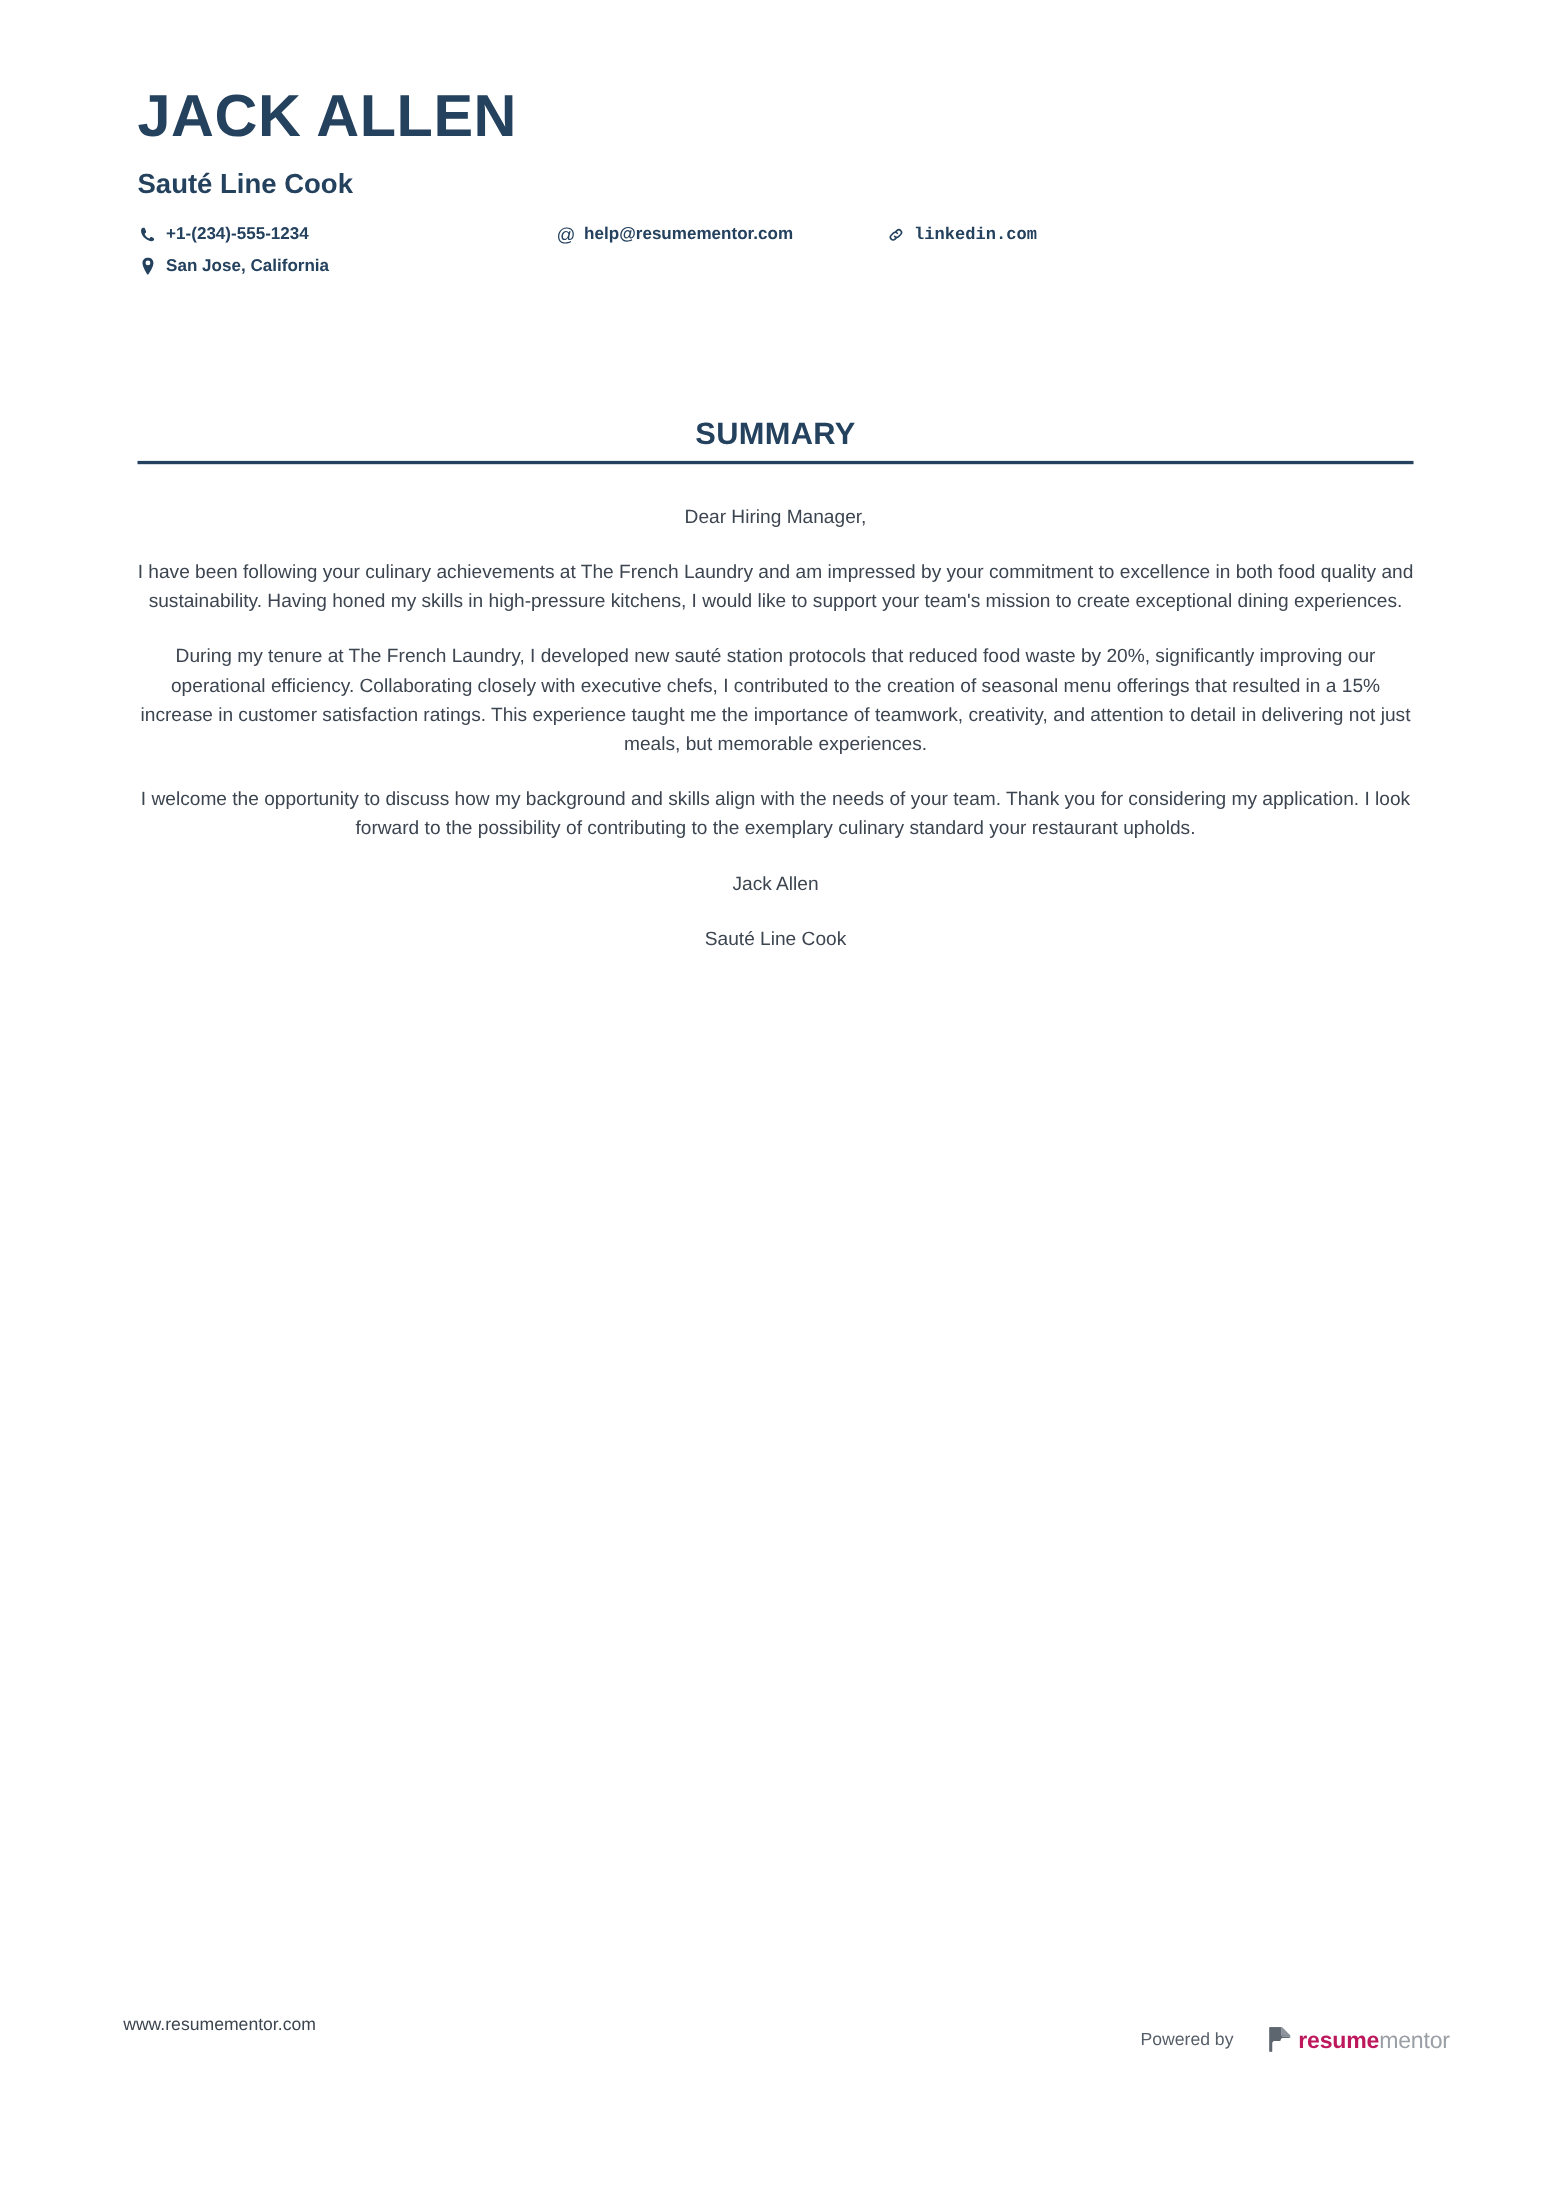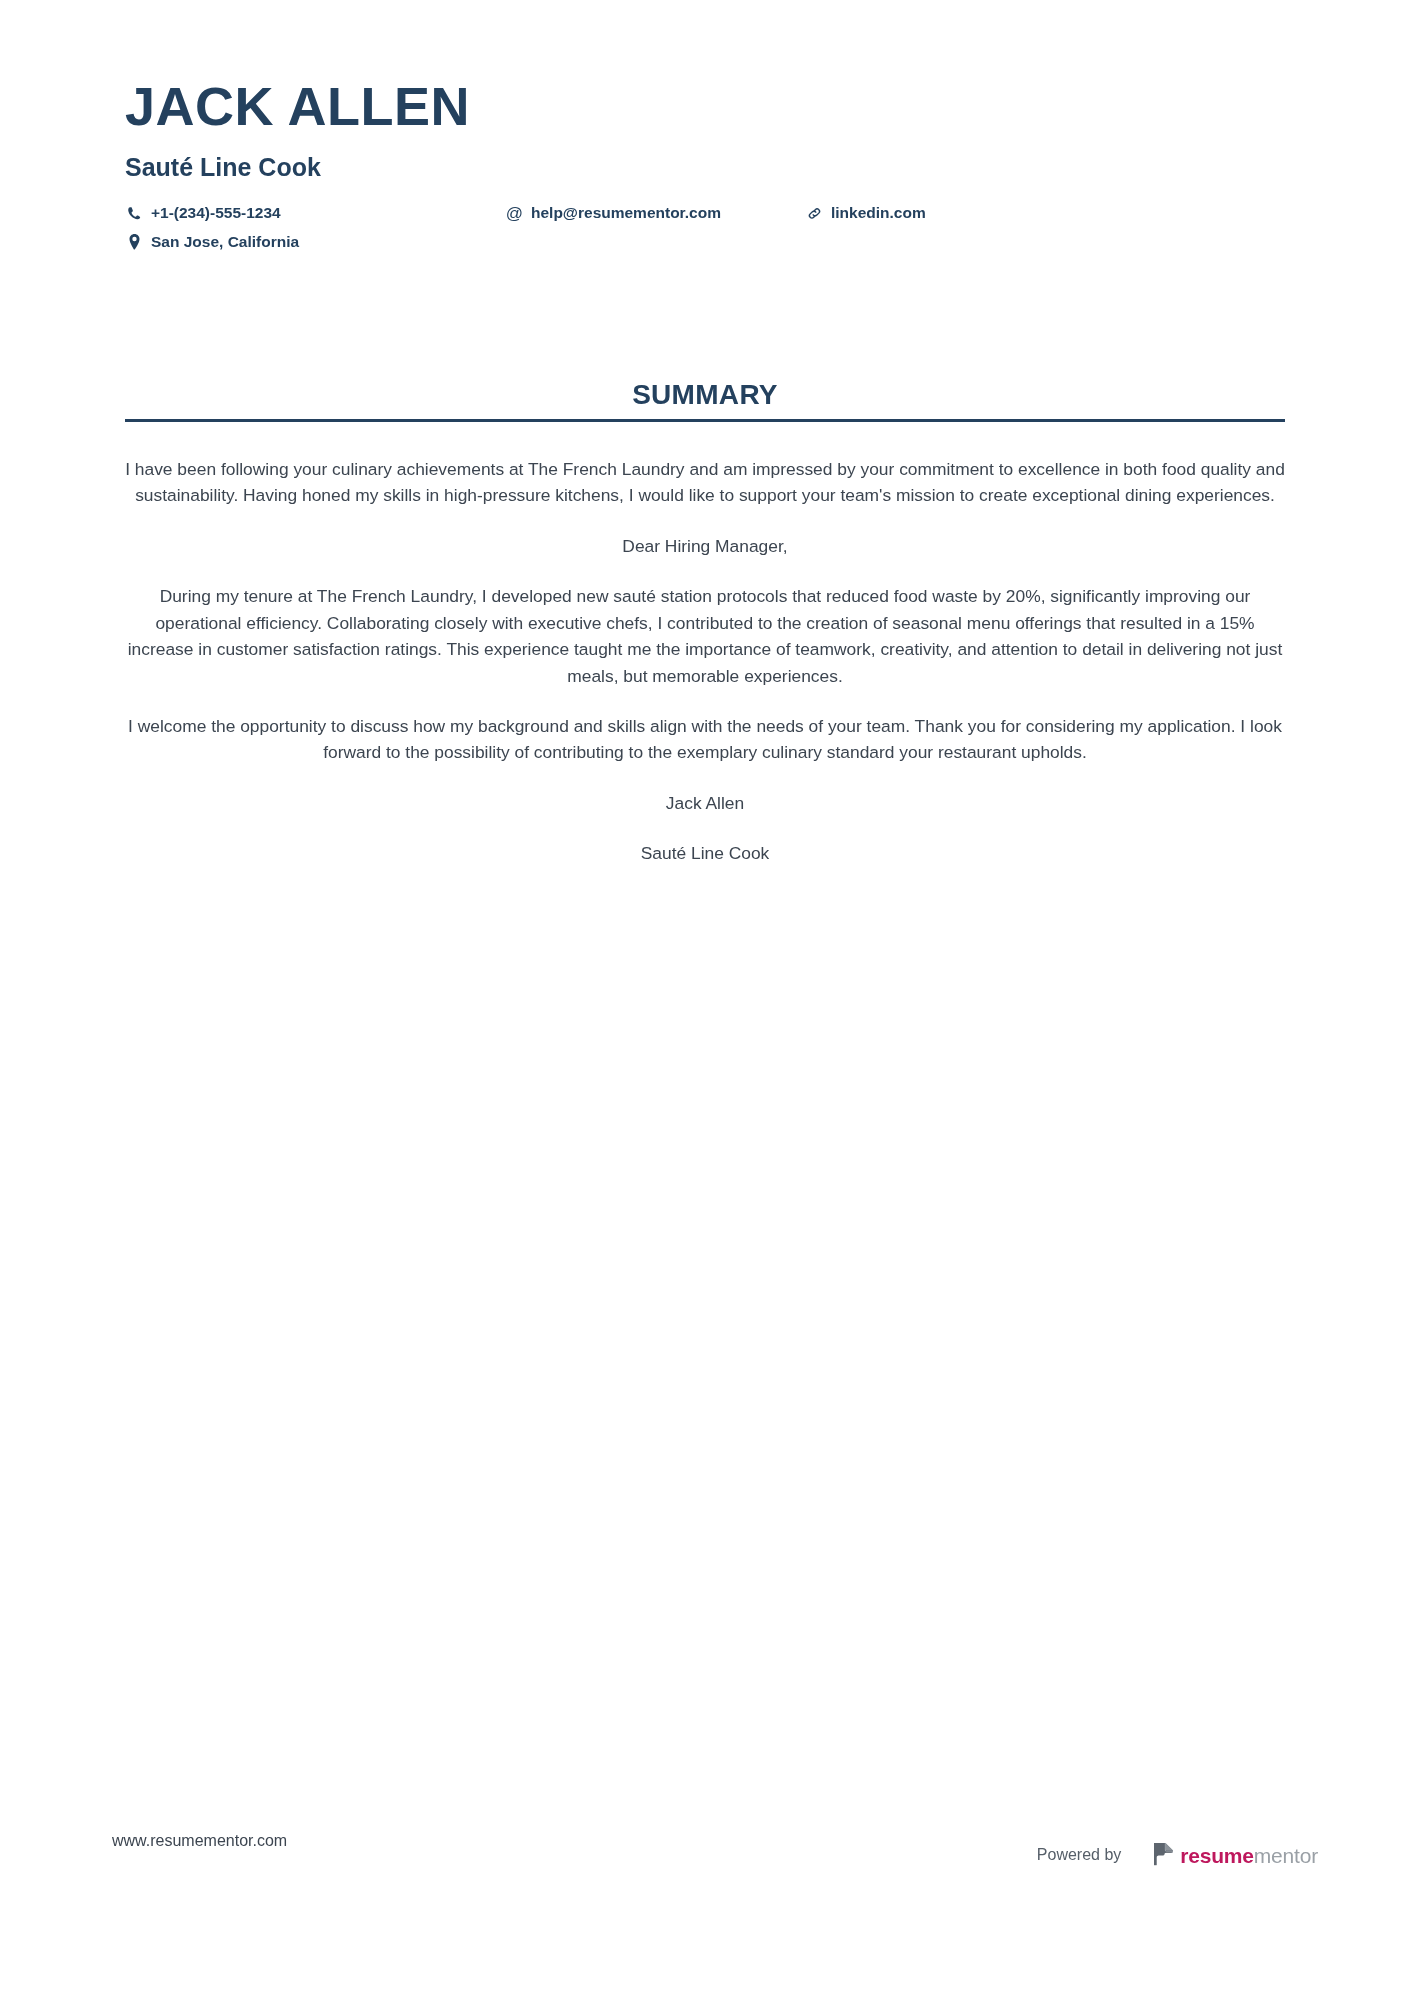--- a/index.html
+++ b/index.html
@@ -56,21 +56,21 @@
   .contact-item {
     display: flex;
     align-items: flex-end;
     color: #24415e;
     font-size: 15.5px;
     font-weight: 700;
     white-space: nowrap;
   }
   .contact-item.col1 { width: 380px; }
   .contact-item.col2 { width: 300px; }
-  .contact-item.col3 { width: 300px; }
+  .contact-item.col3 { width: 300px; font-family: Liberation Mono, monospace; }
 
   .c-icon {
     width: 19px;
     height: 17px;
     margin-right: 7px;
     display: inline-flex;
     align-items: center;
     justify-content: center;
     flex: 0 0 auto;
     color: #24415e;
@@ -216,22 +216,22 @@
       </div>
 
     </div>
   </div>
 
   <div class="section">
     <h3 class="section-title">SUMMARY</h3>
     <div class="section-rule"></div>
 
     <div class="body-copy">
+      <p>Dear Hiring Manager,</p>
       <p>I have been following your culinary achievements at The French Laundry and am impressed by your commitment to excellence in both food quality and sustainability. Having honed my skills in high-pressure kitchens, I would like to support your team's mission to create exceptional dining experiences.</p>
-      <p>Dear Hiring Manager,</p>
       <p>During my tenure at The French Laundry, I developed new sauté station protocols that reduced food waste by 20%, significantly improving our operational efficiency. Collaborating closely with executive chefs, I contributed to the creation of seasonal menu offerings that resulted in a 15% increase in customer satisfaction ratings. This experience taught me the importance of teamwork, creativity, and attention to detail in delivering not just meals, but memorable experiences.</p>
       <p>I welcome the opportunity to discuss how my background and skills align with the needs of your team. Thank you for considering my application. I look forward to the possibility of contributing to the exemplary culinary standard your restaurant upholds.</p>
       <p class="sig-line">Jack Allen</p>
       <p class="sig-line">Sauté Line Cook</p>
     </div>
   </div>
 
   <div class="footer">
     <div class="footer-url">www.resumementor.com</div>
     <div class="footer-right">

